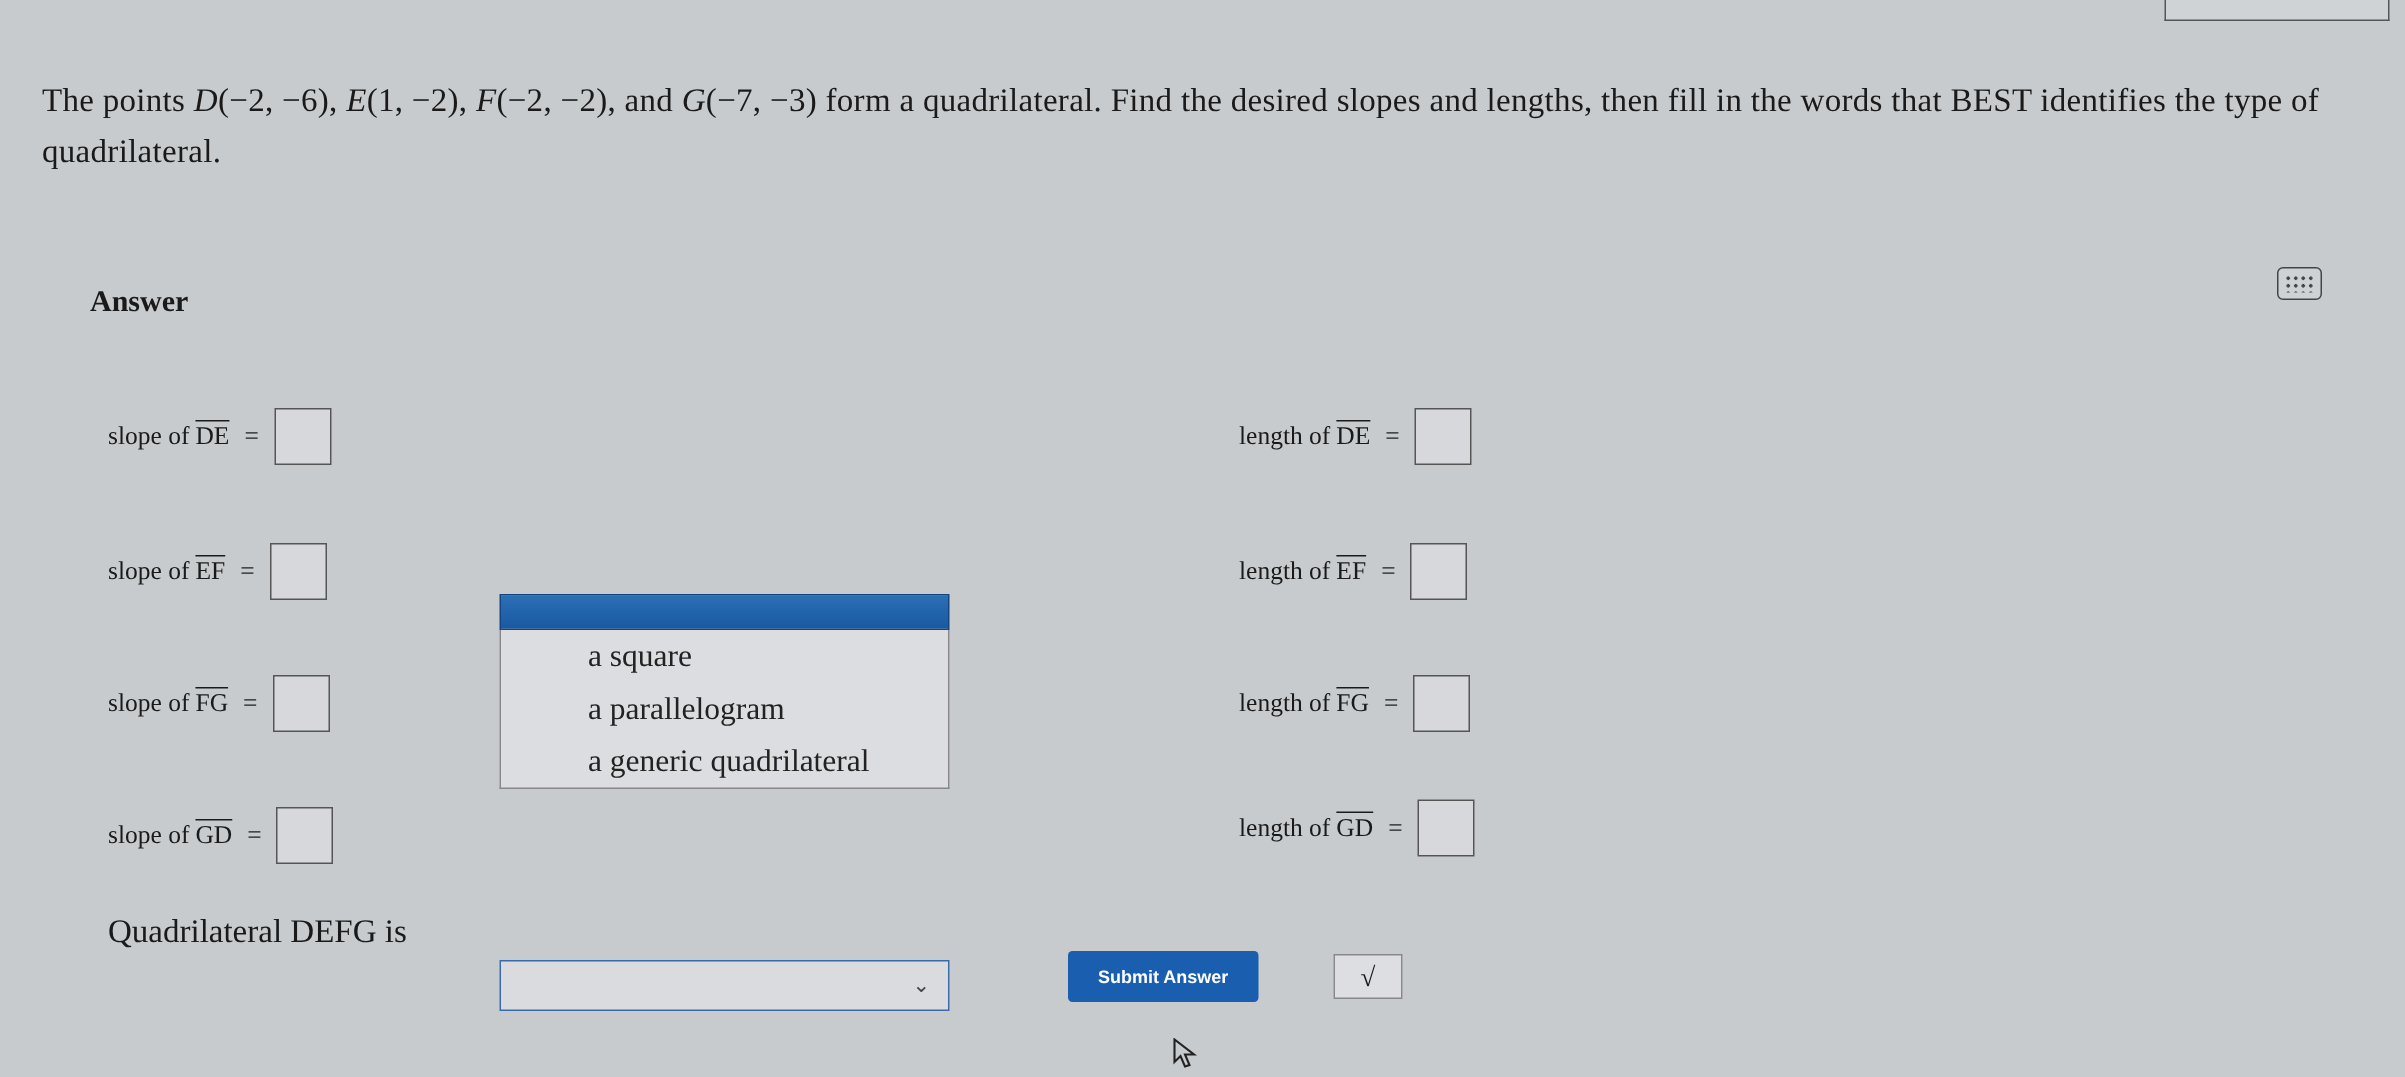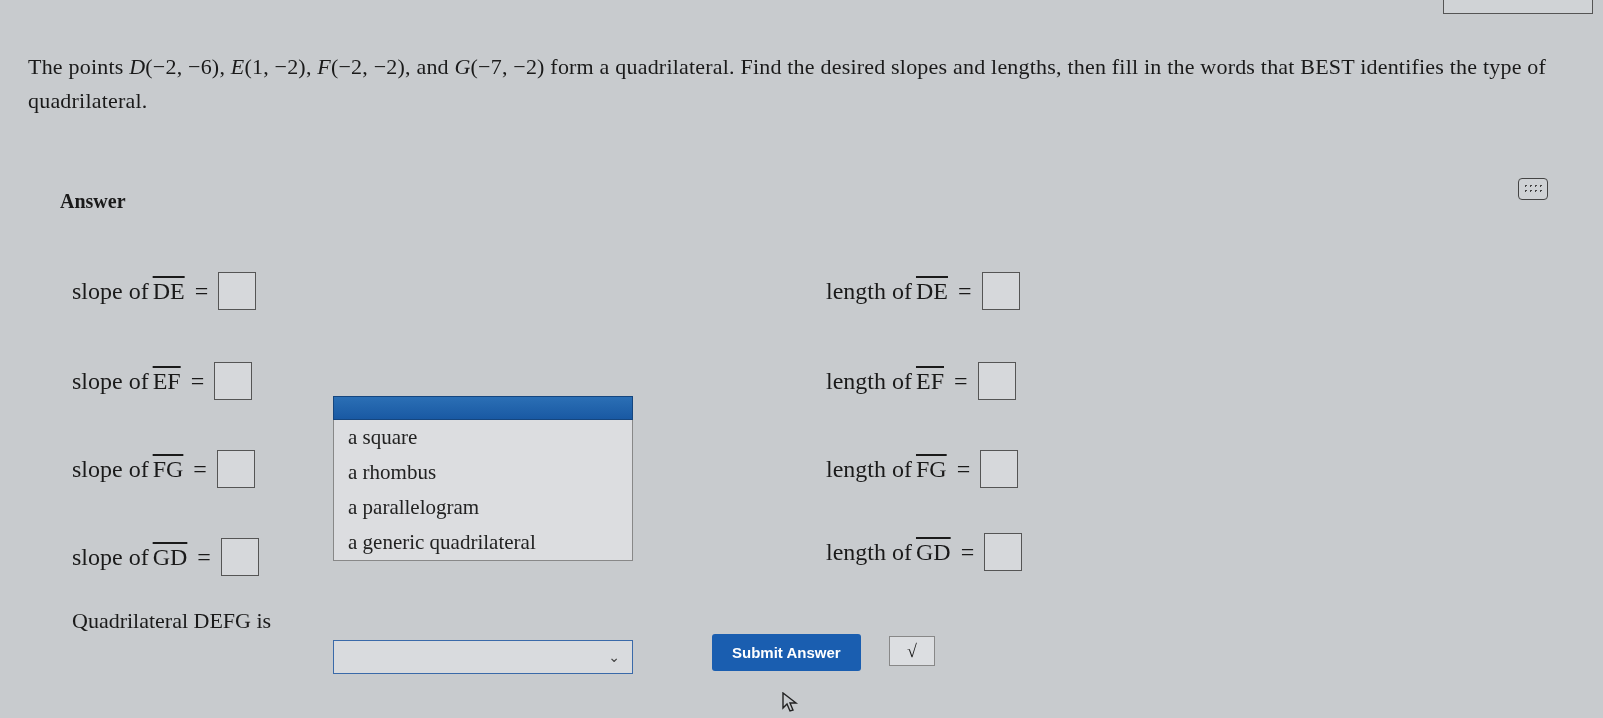--- a/index.html
+++ b/index.html
@@ -54,21 +54,21 @@
     content: "";
     position: absolute;
     left: 4px; top: 4px; right: 4px; bottom: 4px;
     background-image: radial-gradient(#444 1px, transparent 1px);
     background-size: 5px 5px;
   }
   .row {
     position: absolute;
     display: flex;
     align-items: center;
-    font-size: 24px;
+    font-size: 17px;
   }
   .label-text { display: inline-flex; align-items: center; gap: 4px; }
   .overline { text-decoration: overline; }
   .eq { margin: 0 10px 0 6px; }
   .small-input {
     width: 38px;
     height: 38px;
     border: 1px solid #555;
     background: #d6d8db;
     display: inline-block;
@@ -109,20 +109,21 @@
   .dropdown-list {
     border: 1px solid #888;
     border-top: none;
     background: #dcdde0;
   }
   .dropdown-list .opt {
     padding: 5px 14px;
     font-size: 21px;
     color: #222;
     cursor: pointer;
+    margin-left: 44px;
   }
 
   .select-box {
     position: absolute;
     left: 333px;
     top: 640px;
     width: 300px;
     height: 34px;
     border: 1.5px solid #3a6aa9;
     background: #d9dbde;
@@ -136,21 +137,21 @@
     color: #444;
   }
 
   .submit-btn {
     position: absolute;
     left: 712px;
     top: 634px;
     background: #1a5eb0;
     color: #fff;
     font-family: Arial, sans-serif;
-    font-size: 15px;
+    font-size: 12px;
     font-weight: bold;
     padding: 10px 20px;
     border-radius: 3px;
     cursor: pointer;
     border: none;
   }
 
   .sqrt-box {
     position: absolute;
     left: 889px;
@@ -177,21 +178,21 @@
 </head>
 <body>
 
 <div class="corner-box"></div>
 
 <div class="question">
   <span>The points </span>
   <span class="math-var">D</span><span>(−2, −6)</span>,
   <span class="math-var">E</span><span>(1, −2)</span>,
   <span class="math-var">F</span><span>(−2, −2)</span><span>, and </span>
-  <span class="math-var">G</span><span>(−7, −2)</span><span> form a quadrilateral. Find the desired slopes and lengths, then fill in the words that BEST identifies the type of quadrilateral.</span>
+  <span class="math-var">G</span><span>(−7, −3)</span><span> form a quadrilateral. Find the desired slopes and lengths, then fill in the words that BEST identifies the type of quadrilateral.</span>
 </div>
 
 <div class="answer-heading">Answer</div>
 
 <div class="kb-icon"></div>
 
 <div class="row de">
   <span class="label-text">
     <span>slope of </span>
     <span class="overline">DE</span>
@@ -260,21 +261,20 @@
     <span class="overline">GD</span>
     <span class="eq"> = </span>
   </span>
   <span class="small-input"></span>
 </div>
 
 <div class="dropdown-wrap">
   <div class="dropdown-header"></div>
   <div class="dropdown-list">
     <div class="opt">a square</div>
-    <div class="opt">a rhombus</div>
     <div class="opt">a parallelogram</div>
     <div class="opt">a generic quadrilateral</div>
   </div>
 </div>
 
 <div class="quad-row">Quadrilateral DEFG is</div>
 
 <div class="select-box">
   <span class="chev">⌄</span>
 </div>

